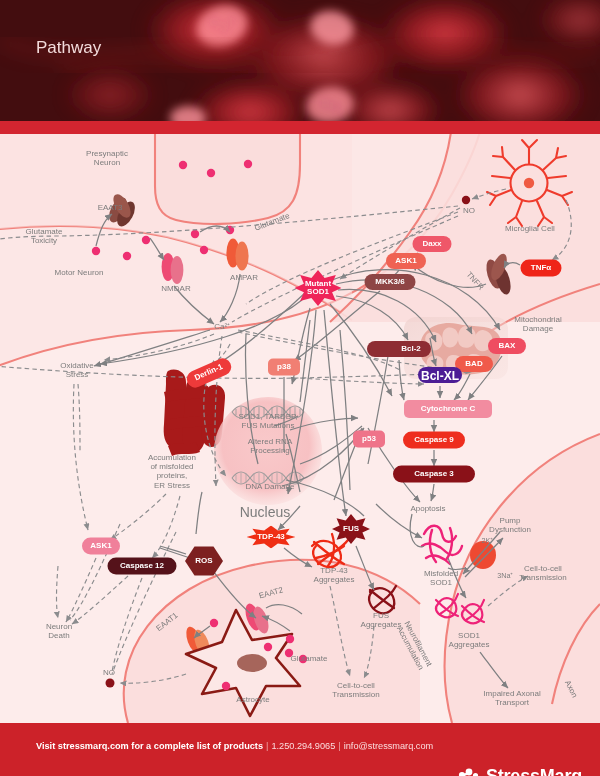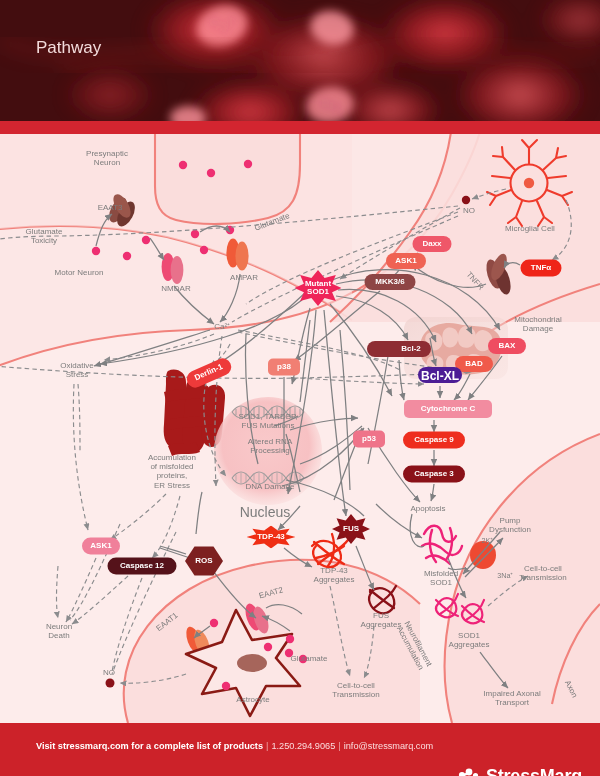--- a/index.html
+++ b/index.html
@@ -511,21 +511,21 @@
       </div>
       <div class="node pill" style="left: 440px; top: 375px; width: 44px; height: 16px; font-size: 12px; color: rgb(255, 255, 255); transform: translate(-50%, -50%); background: #4c1d95; align-items: flex-end;">
         <span>Bcl-XL</span>
       </div>
       <div class="node rrect" style="left: 448px; top: 409px; width: 88px; height: 18px; font-size: 8px; color: rgb(255, 255, 255); transform: translate(-50%, -50%); background: rgb(242, 140, 160);">
         <span>Cytochrome C</span>
       </div>
       <div class="node pill" style="left: 434px; top: 440px; width: 62px; height: 17px; font-size: 8px; color: rgb(255, 255, 255); transform: translate(-50%, -50%); background: rgb(238, 46, 30);">
         <span>Caspase 9</span>
       </div>
-      <div class="node pill" style="left: 434px; top: 474px; width: 62px; height: 17px; font-size: 8px; color: rgb(255, 255, 255); transform: translate(-50%, -50%); background: rgb(138, 17, 24);">
+      <div class="node pill" style="left: 434px; top: 474px; width: 82px; height: 17px; font-size: 8px; color: rgb(255, 255, 255); transform: translate(-50%, -50%); background: rgb(138, 17, 24);">
         <span>Caspase 3</span>
       </div>
       <div class="node rrect" style="left: 369px; top: 417px; width: 32px; height: 17px; font-size: 8px; color: rgb(255, 255, 255); transform: translate(-50%, -50%); background: rgb(239, 115, 137); margin-top: 22px;">
         <span>p53</span>
       </div>
       <div class="node pill" style="left: 101px; top: 546px; width: 38px; height: 17px; font-size: 8px; color: rgb(255, 255, 255); transform: translate(-50%, -50%); background: rgb(240, 128, 154);">
         <span>ASK1</span>
       </div>
       <div class="node pill" style="left: 142px; top: 566px; width: 69px; height: 17px; font-size: 8px; color: rgb(255, 255, 255); transform: translate(-50%, -50%); background: rgb(85, 18, 26);">
         <span>Caspase 12</span>

